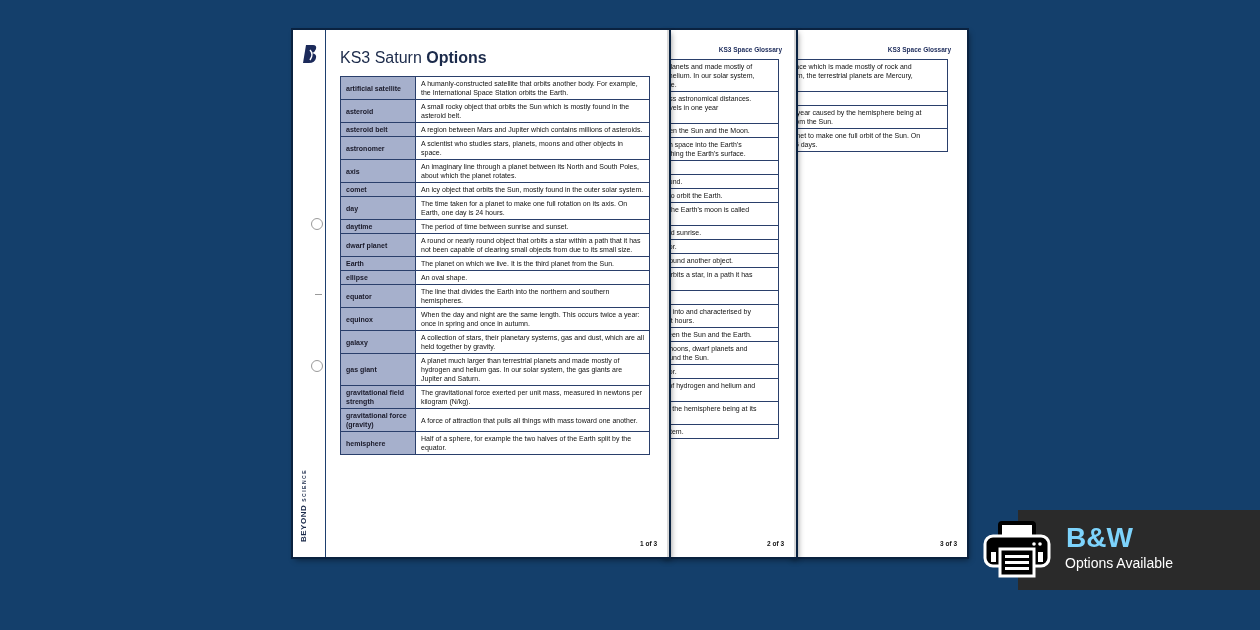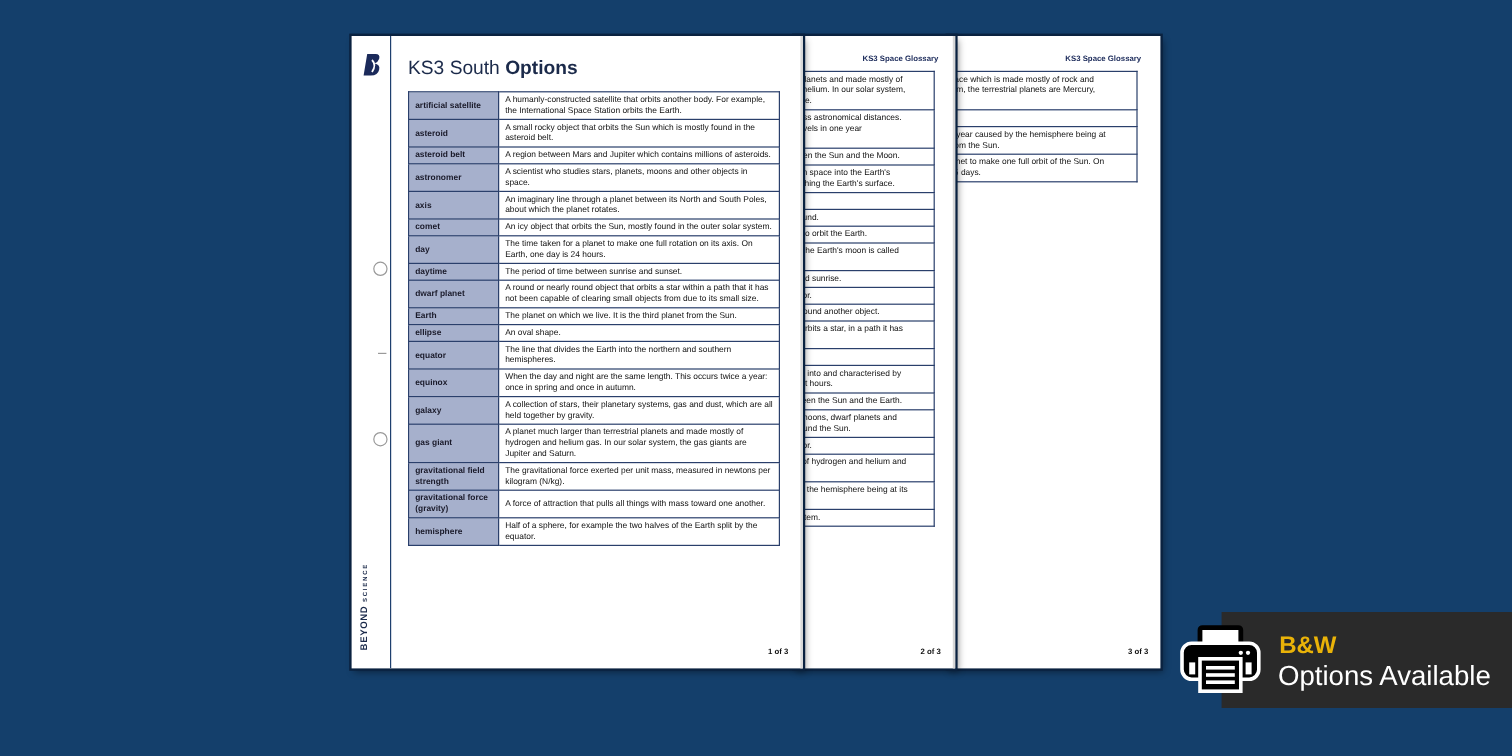--- a/index.html
+++ b/index.html
@@ -87,25 +87,25 @@
 
   .bw-banner {
     position: absolute; left: 1018px; top: 510px; width: 242px; height: 80px;
     background: #2a2a2a;
   }
   .printer {
     position: absolute; left: 982px; top: 520px; width: 70px; height: 60px;
   }
   .bw-title {
     position: absolute; left: 1066px; top: 526px;
-    font-size: 20px; font-weight: bold; color: #eab308; line-height: 24px;
+    font-size: 28px; font-weight: bold; color: #7dd3fc; line-height: 24px;
   }
   .bw-sub {
     position: absolute; left: 1065px; top: 551px;
-    font-size: 23px; color: #fff; line-height: 24px; white-space: nowrap;
+    font-size: 14px; color: #fff; line-height: 24px; white-space: nowrap;
   }
 </style>
 </head>
 <body>
 
 <div class="page page-3">
   <div class="small-title">KS3 Space Glossary</div>
   <table class="frag-table">
     <tbody id="p3-body">
         <tr>
@@ -266,21 +266,21 @@
     <div class="hole hole-1"></div>
     <div class="tick-mark"></div>
     <div class="hole hole-2"></div>
     <div class="brand-wrap">
       <div class="brand">
         <span>BEYOND</span><span class="sub">SCIENCE</span>
       </div>
     </div>
   </div>
   <div class="title">
-    <span>KS3 South</span>
+    <span>KS3 Saturn</span>
     <b>Options</b>
   </div>
   <table class="glossary">
     <tbody id="p1-body">
         <tr>
           <td class="term">artificial satellite</td>
           <td class="def">A humanly-constructed satellite that orbits another body. For example, the International Space Station orbits the Earth.</td>
         </tr>
         <tr>
           <td class="term">asteroid</td>

